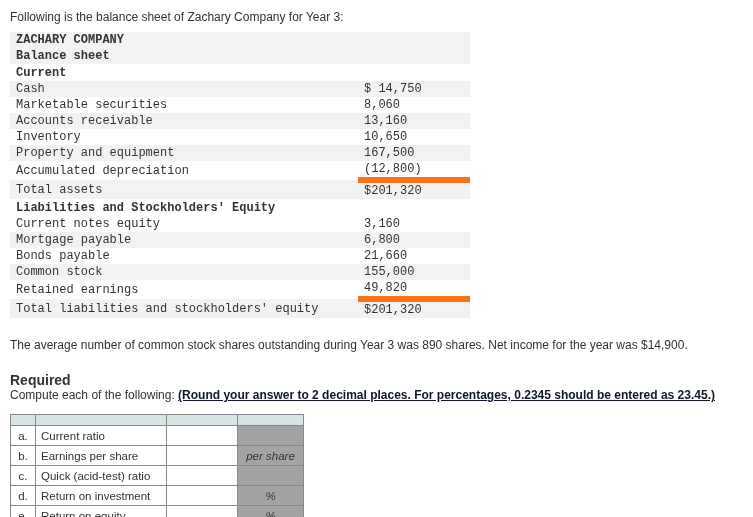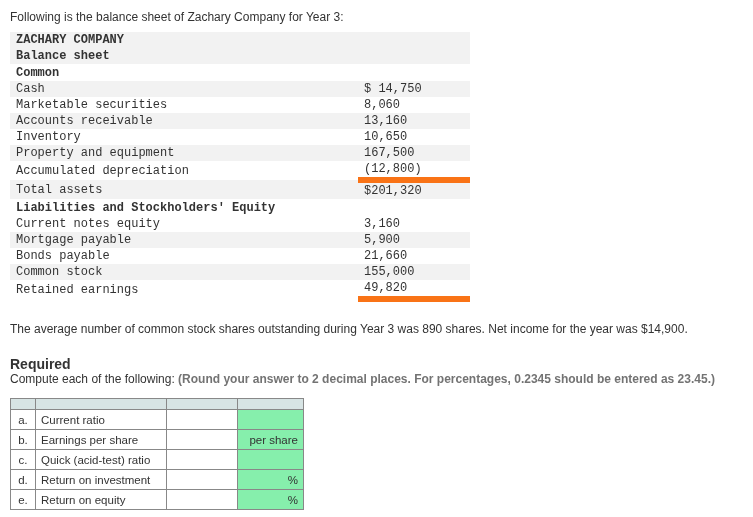--- a/index.html
+++ b/index.html
@@ -21,61 +21,61 @@
     white-space: nowrap;
   }
   .bs-shade { background: #f2f2f2; }
   .bs-header td { text-align: left; font-weight: bold; }
   .bs-section td { font-weight: bold; padding-top: 2px; }
   .bs-amt { width: 100px; }
   .bs-underline { border-bottom: 6px solid #f97316; }
   .paragraph { font-size: 12px; margin: 20px 0; }
   .required-label { font-weight: bold; font-size: 14px; margin-top: 10px; }
   .required-text { font-size: 12px; margin-bottom: 12px; }
-  .red { color: #737373; font-weight: bold; }
+  .red { color: #0f172a; font-weight: bold; text-decoration: underline; }
   .answer-table {
     border-collapse: collapse;
     font-size: 11.5px;
     margin-top: 8px;
   }
   .answer-table th, .answer-table td {
     border: 1px solid #888;
     height: 19px;
     padding: 0 5px;
     vertical-align: middle;
   }
   .answer-table .hdr {
     background: #d7e4e4;
     border: 1px solid #888;
     height: 10px;
   }
   .letter-col { width: 14px; text-align: center; background: #fff; }
   .label-col { width: 120px; text-align: left; background: #fff; }
   .input-col { width: 60px; background: #fff; padding: 0; }
-  .suffix-col { width: 55px; background: #86efac; text-align: right; padding-left: 6px; }
+  .suffix-col { width: 55px; background: #a3a3a3; text-align: center; padding-left: 6px; font-style: italic; }
   .input-col input {
     width: 100%; height: 100%; border: none; outline: none;
     font-family: inherit; font-size: inherit; padding: 0 4px; box-sizing: border-box;
   }
 </style>
 </head>
 <body>
 
 <div class="intro">Following is the balance sheet of Zachary Company for Year 3:</div>
 
 <table class="balance-sheet">
   <tbody>
       <tr class="bs-header bs-shade">
         <td colspan="2">ZACHARY COMPANY</td>
       </tr>
   <tr class="bs-header bs-shade">
         <td colspan="2">Balance sheet</td>
       </tr>
   <tr class="bs-section">
-        <td colspan="2">Common</td>
+        <td colspan="2">Current</td>
       </tr>
   <tr class="bs-shade">
         <td>Cash</td>
         <td class="bs-amt">$ 14,750</td>
       </tr>
   <tr>
         <td>Marketable securities</td>
         <td class="bs-amt">8,060</td>
       </tr>
   <tr class="bs-shade">
@@ -100,33 +100,37 @@
       </tr>
   <tr class="bs-section">
         <td colspan="2">Liabilities and Stockholders' Equity</td>
       </tr>
   <tr>
         <td>Current notes equity</td>
         <td class="bs-amt">3,160</td>
       </tr>
   <tr class="bs-shade">
         <td>Mortgage payable</td>
-        <td class="bs-amt">5,900</td>
+        <td class="bs-amt">6,800</td>
       </tr>
   <tr>
         <td>Bonds payable</td>
         <td class="bs-amt">21,660</td>
       </tr>
   <tr class="bs-shade">
         <td>Common stock</td>
         <td class="bs-amt">155,000</td>
       </tr>
   <tr>
         <td>Retained earnings</td>
         <td class="bs-amt bs-underline">49,820</td>
+      </tr>
+  <tr class="bs-shade">
+        <td>Total liabilities and stockholders' equity</td>
+        <td class="bs-amt">$201,320</td>
       </tr>
 </tbody>
   </table>
 
 <div class="paragraph">The average number of common stock shares outstanding during Year 3 was 890 shares. Net income for the year was $14,900.</div>
 
 <div class="required-label">Required</div>
 <div class="required-text">
   <span>Compute each of the following: </span><span class="red">(Round your answer to 2 decimal places. For percentages, 0.2345 should be entered as 23.45.)</span>
 </div>

